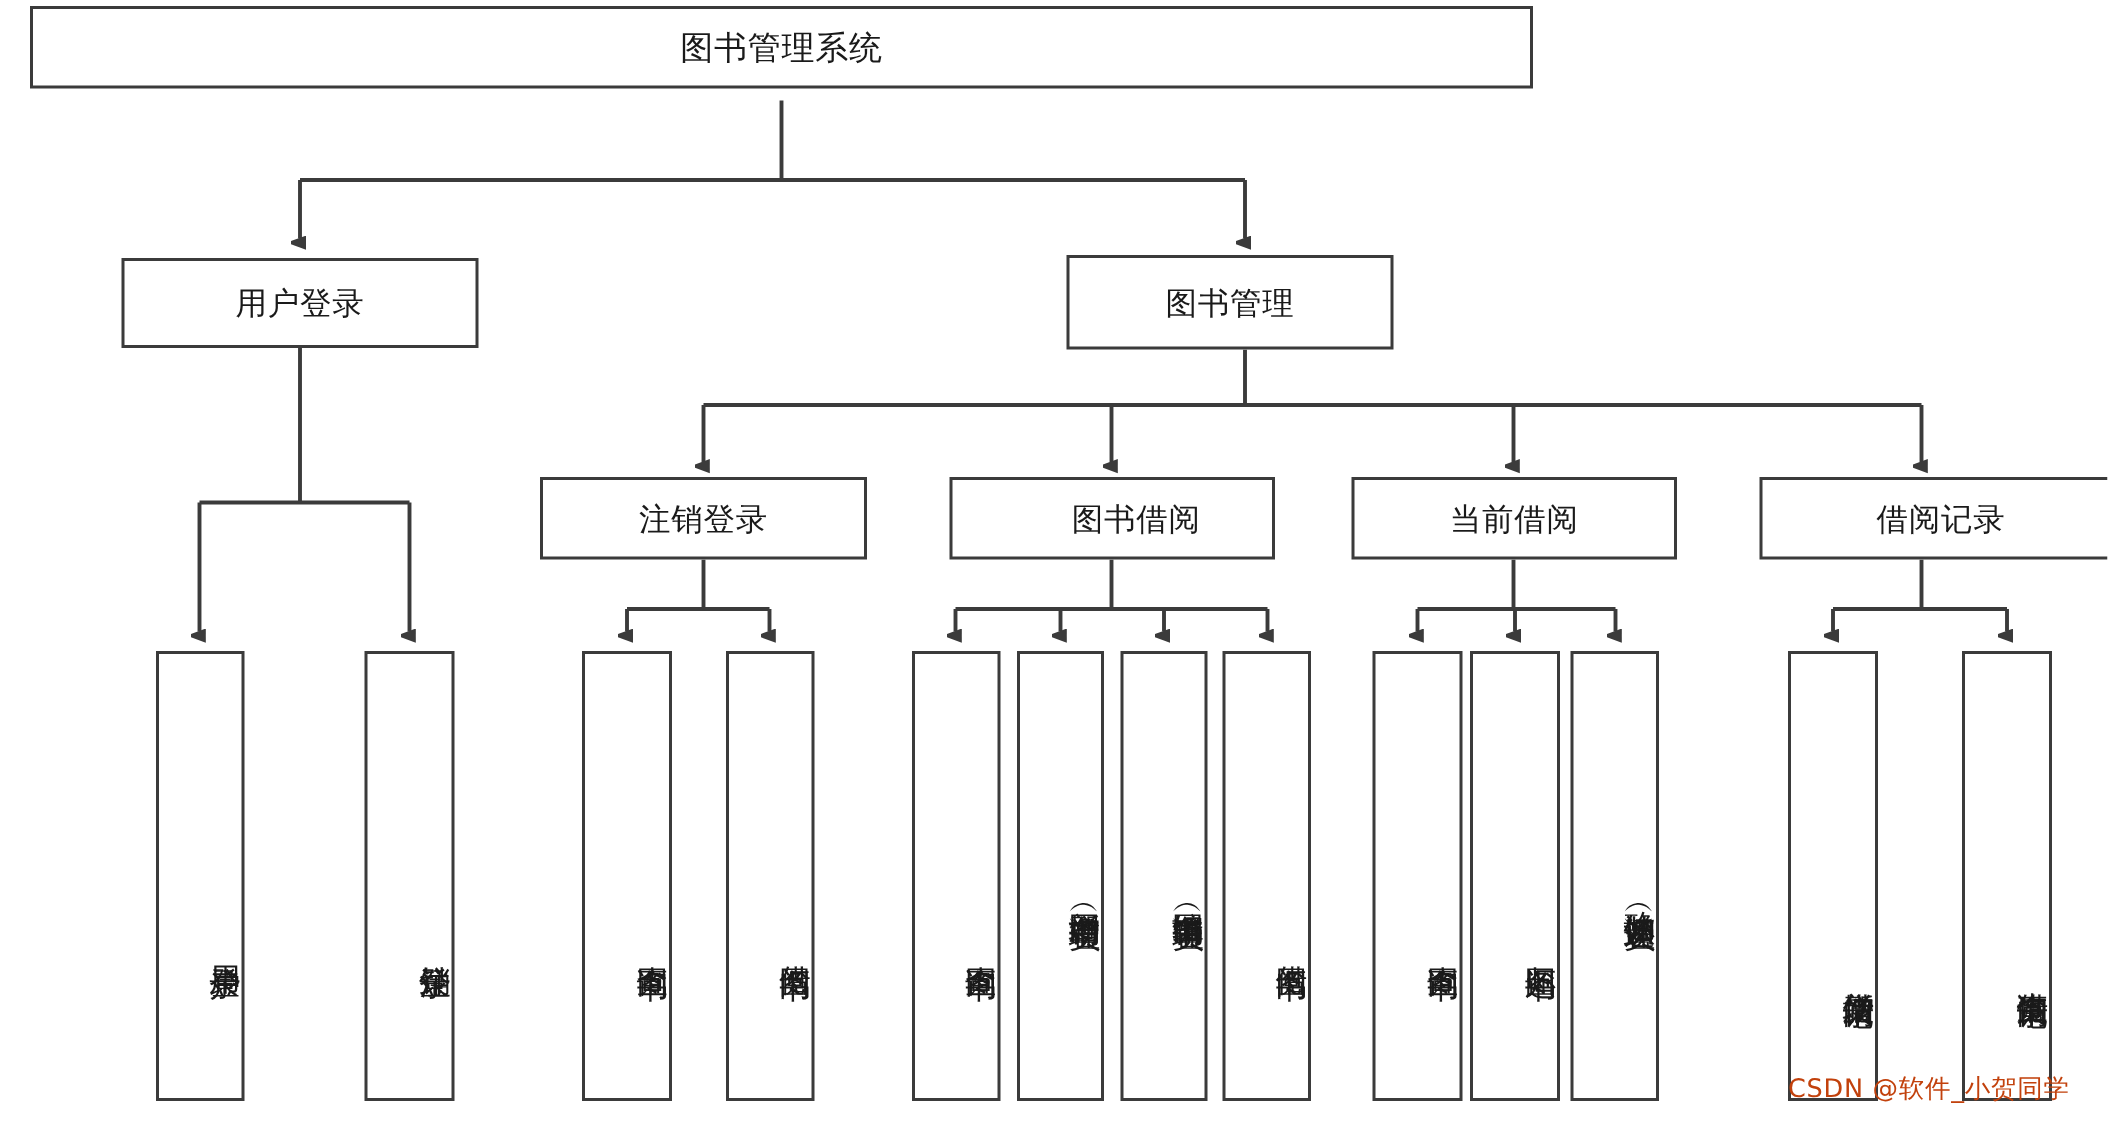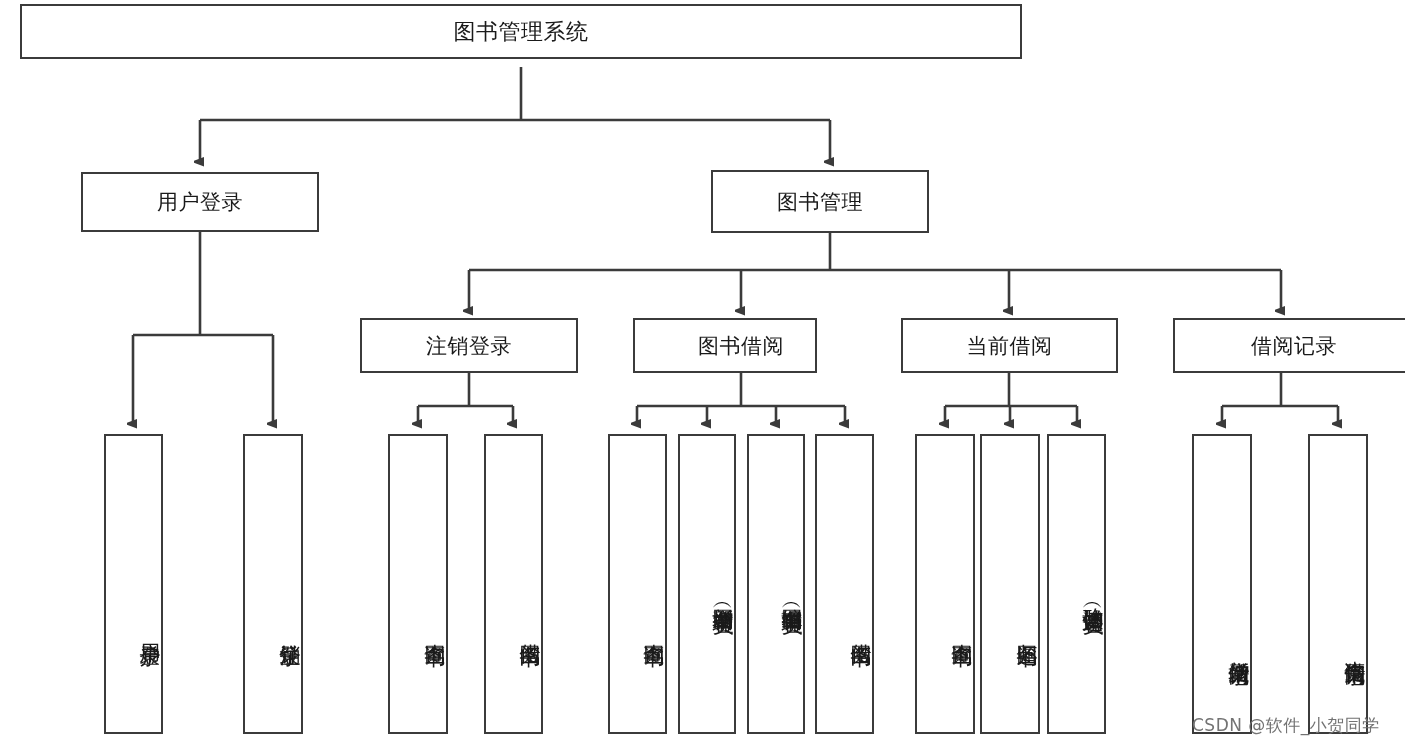--- a/index.html
+++ b/index.html
@@ -51,21 +51,21 @@
     position: absolute;
     left: 0;
     top: 0;
     width: 1405px;
     height: 747px;
     pointer-events: none;
   }
   .watermark {
     position: absolute;
     font-size: 17px;
-    color: #737373;
+    color: #c2410c;
     white-space: nowrap;
     letter-spacing: 0.5px;
   }
 </style>
 </head>
 <body>
 
 <div id="canvas">
 
   <svg class="edges" viewBox="0 0 1405 747">
@@ -127,21 +127,21 @@
   </div>
 
   <div class="node node-h" style="left:711px; top:170px; width:218px; height:63px;">
     <span>图书管理</span>
   </div>
 
   <div class="node node-h" style="left:360px; top:318px; width:218px; height:55px;">
     <span>注销登录</span>
   </div>
 
-  <div class="node node-h" style="left:633px; top:318px; width:184px; height:55px;padding-left:32px;">
+  <div class="node node-h" style="left:633px; top:318px; width:217px; height:55px;padding-left:32px;">
     <span>图书借阅</span>
   </div>
 
   <div class="node node-h" style="left:901px; top:318px; width:217px; height:55px;">
     <span>当前借阅</span>
   </div>
 
   <div class="node node-h" style="left:1173px; top:318px; width:242px; height:55px;">
     <span>借阅记录</span>
   </div>

